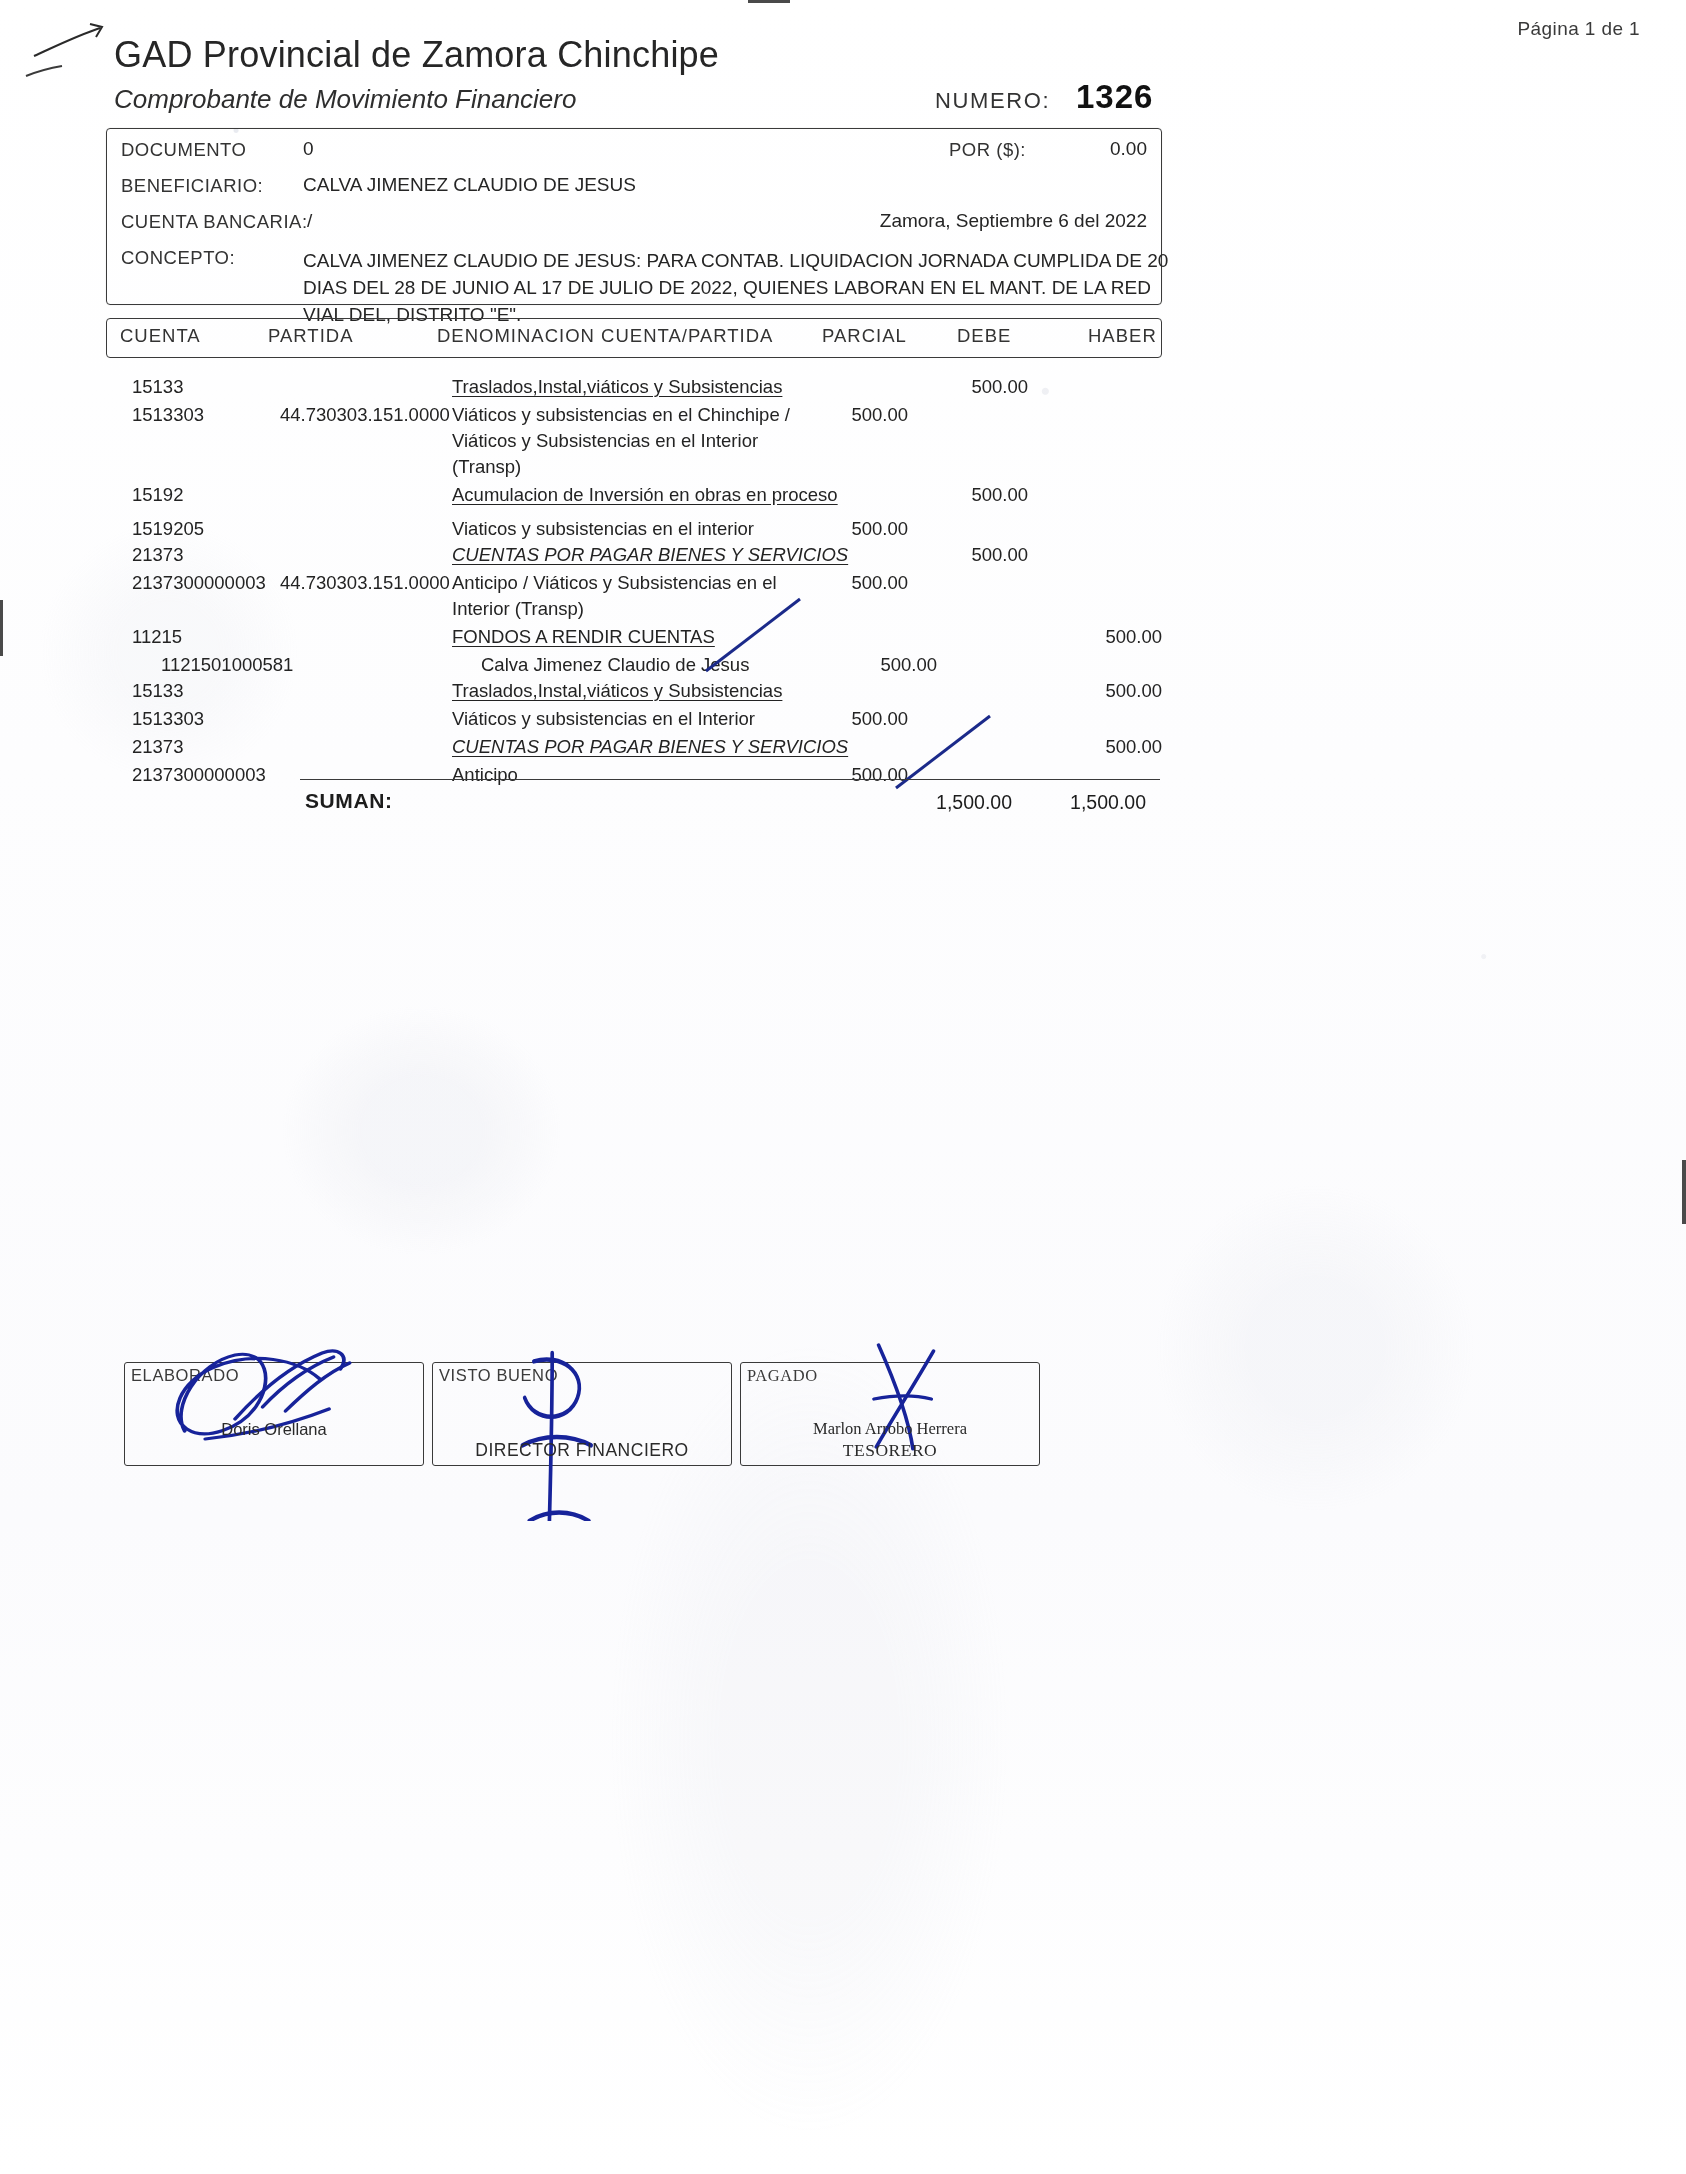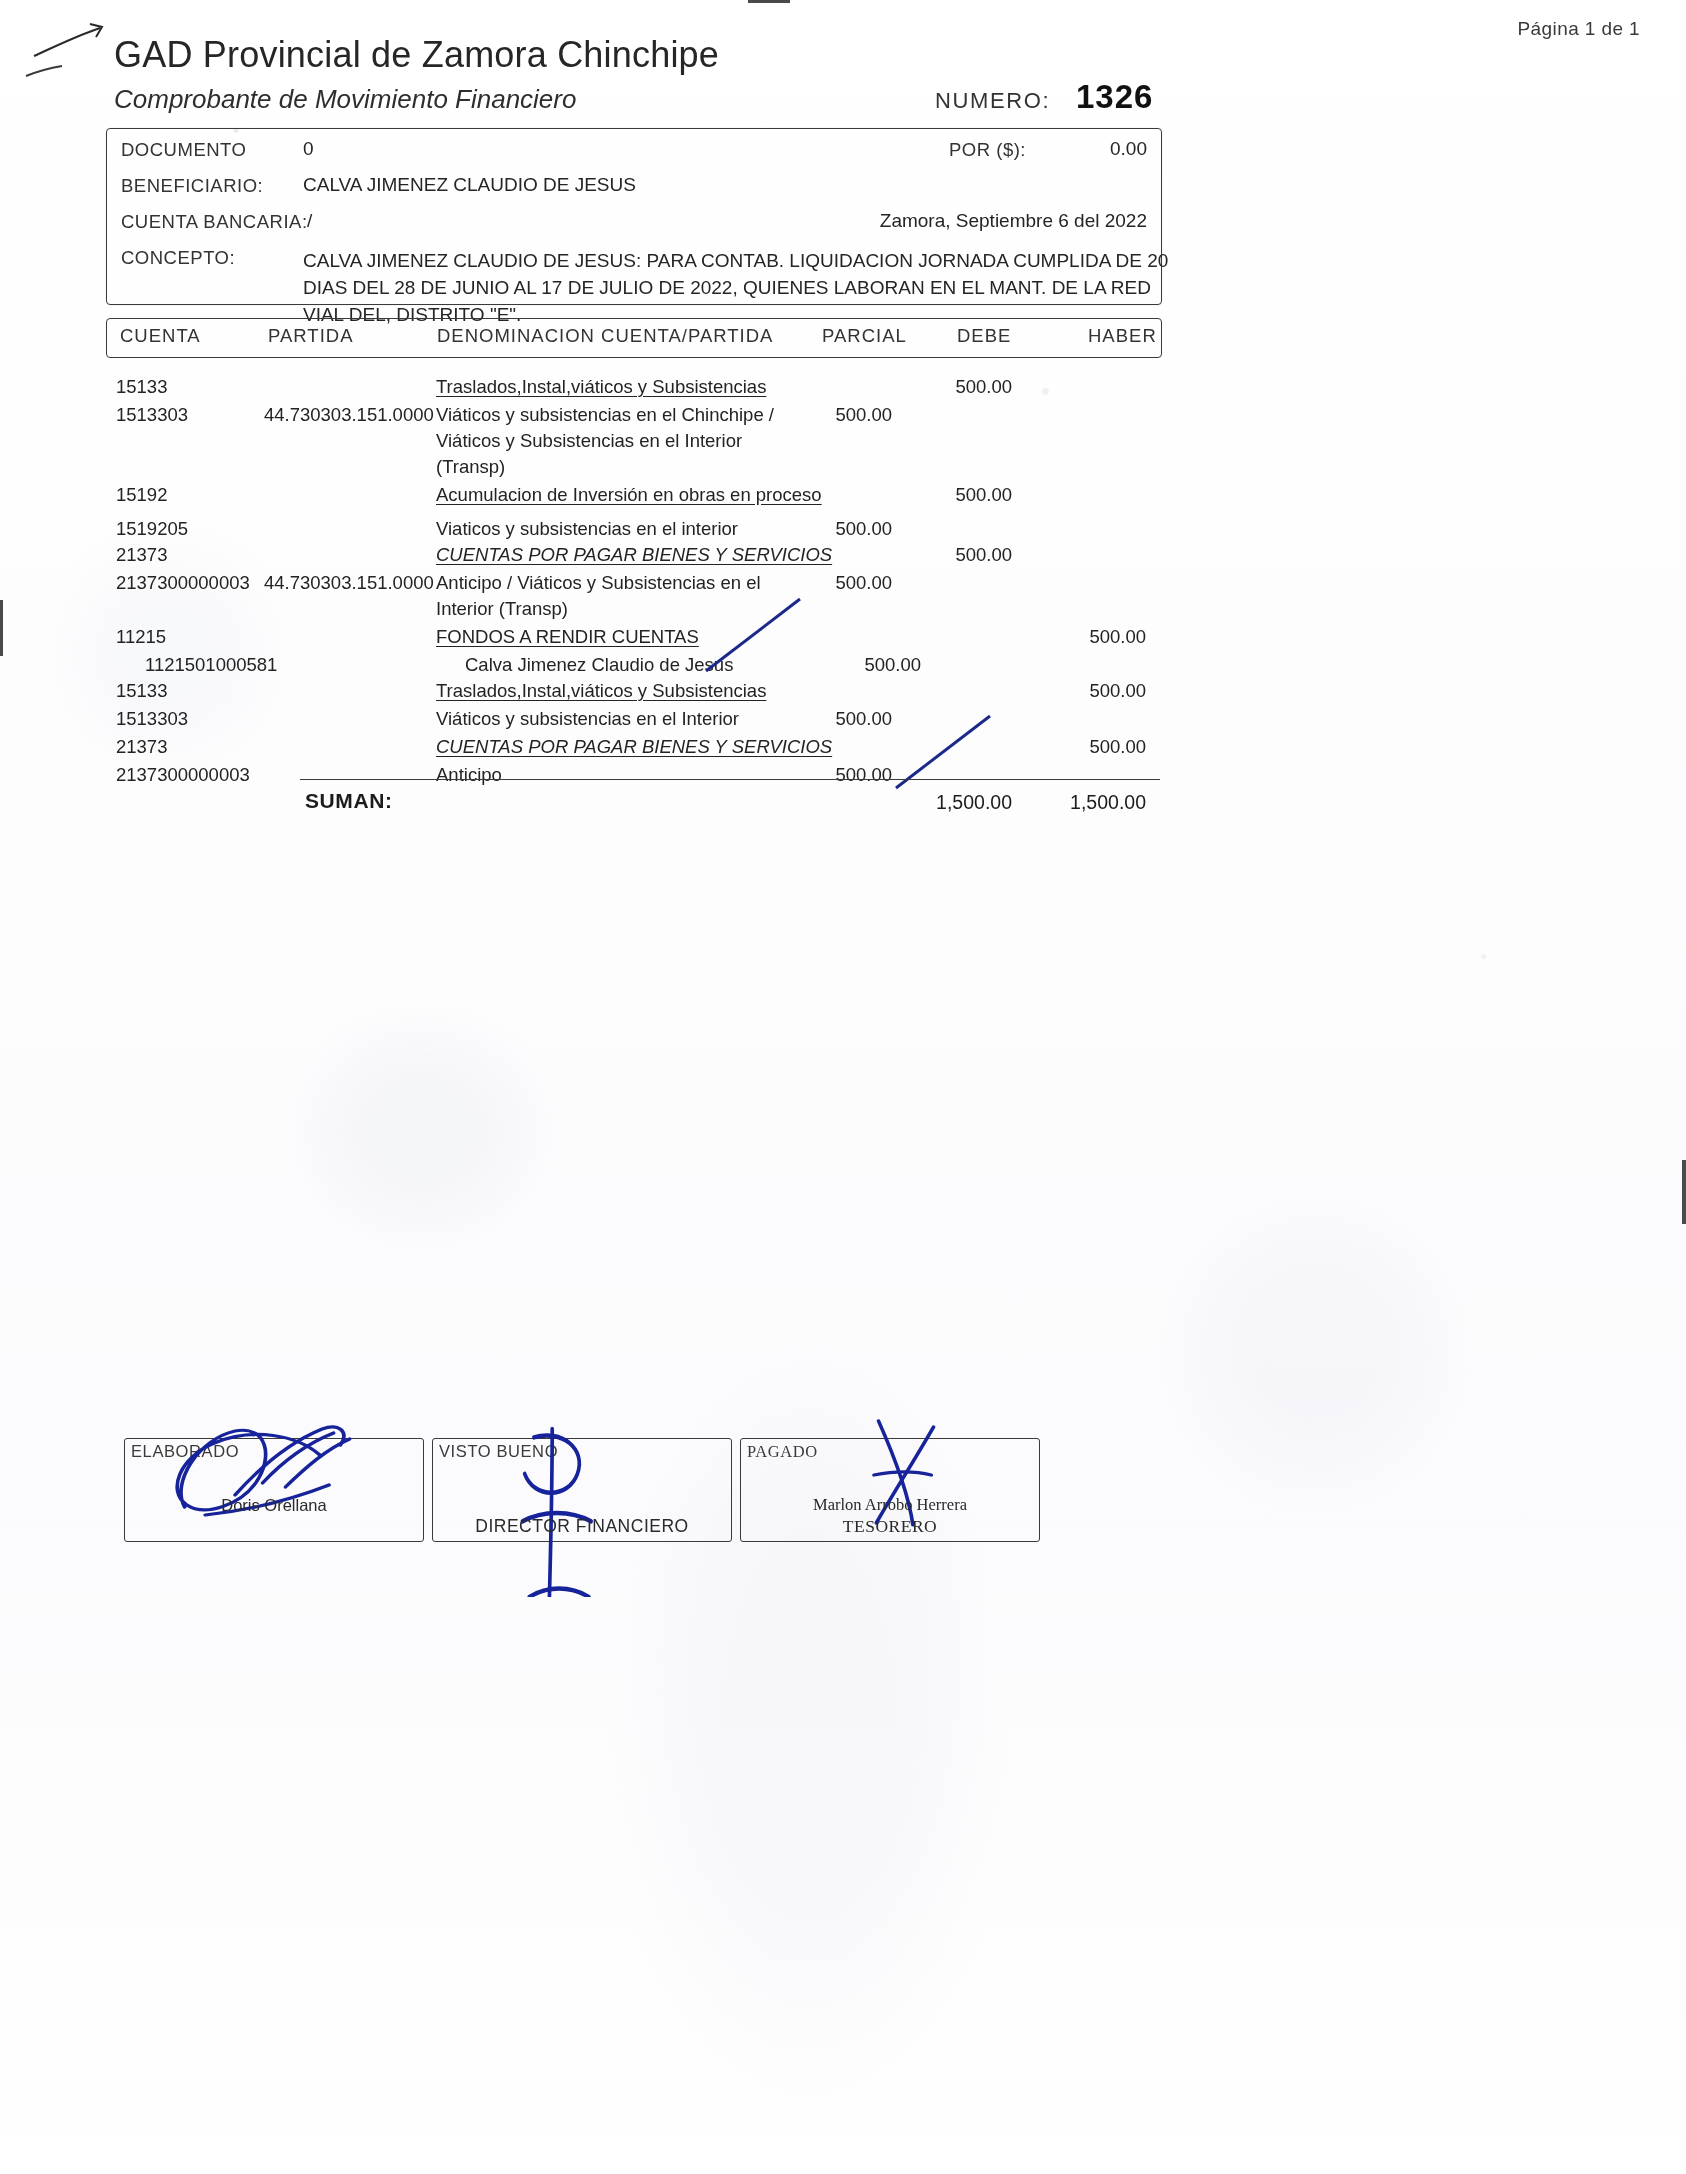--- a/index.html
+++ b/index.html
@@ -71,40 +71,40 @@
     position:absolute;top:325px;font-size:18.5px;letter-spacing:1px;color:#333;
   }
   .th-cuenta{left:120px;}
   .th-partida{left:268px;}
   .th-denom{left:437px;}
   .th-parcial{left:822px;}
   .th-debe{left:957px;}
   .th-haber{left:1088px;}
 
   .rows{position:absolute;left:0;top:376px;width:1686px;}
-  .row{position:absolute;left:0;width:1596px;height:24px;}
+  .row{position:absolute;left:16px;width:1596px;height:24px;}
   .c-cuenta{position:absolute;left:116px;font-size:18.5px;color:#232323;white-space:nowrap;}
   .c-partida{position:absolute;left:264px;font-size:18.5px;color:#232323;white-space:nowrap;}
   .c-denom{position:absolute;left:436px;font-size:18.5px;color:#232323;white-space:nowrap;}
   .c-denom.u{text-decoration:underline;text-underline-offset:3px;}
   .c-denom.it{font-style:italic;}
   .c-parcial{position:absolute;left:760px;width:132px;text-align:right;font-size:18.5px;color:#232323;}
   .c-debe{position:absolute;left:880px;width:132px;text-align:right;font-size:18.5px;color:#232323;}
   .c-haber{position:absolute;left:1012px;width:134px;text-align:right;font-size:18.5px;color:#232323;}
 
   .suman-rule{position:absolute;left:300px;top:779px;width:860px;height:0;border-top:1.6px solid #3a3a3a;}
   .suman-label{position:absolute;left:305px;top:789px;font-size:21px;font-weight:bold;letter-spacing:.6px;color:#1c1c1c;}
   .suman-debe{position:absolute;left:880px;top:791px;width:132px;text-align:right;font-size:19.5px;color:#1c1c1c;}
   .suman-haber{position:absolute;left:1012px;top:791px;width:134px;text-align:right;font-size:19.5px;color:#1c1c1c;}
 
   
   .slash{position:absolute;stroke:#1b2a8a;stroke-width:3;fill:none;}
 
   
-  .sigrow{position:absolute;left:106px;top:1438px;width:932px;height:104px;display:flex;padding-left:18px;}
+  .sigrow{position:absolute;left:106px;top:1362px;width:932px;height:104px;display:flex;padding-left:18px;}
   .sigcell{
     position:relative;flex:1;border:1.4px solid #3a3a3a;border-radius:3px;
     margin-right:8px;
   }
   .sigcell:last-child{margin-right:16px;font-family:Liberation Serif, serif;}
   .sigcap{
     position:absolute;left:6px;top:3px;font-size:16.5px;letter-spacing:.6px;color:#3a3a3a;white-space:nowrap;
   }
   .signame{
     position:absolute;left:0;right:0;bottom:26px;text-align:center;

